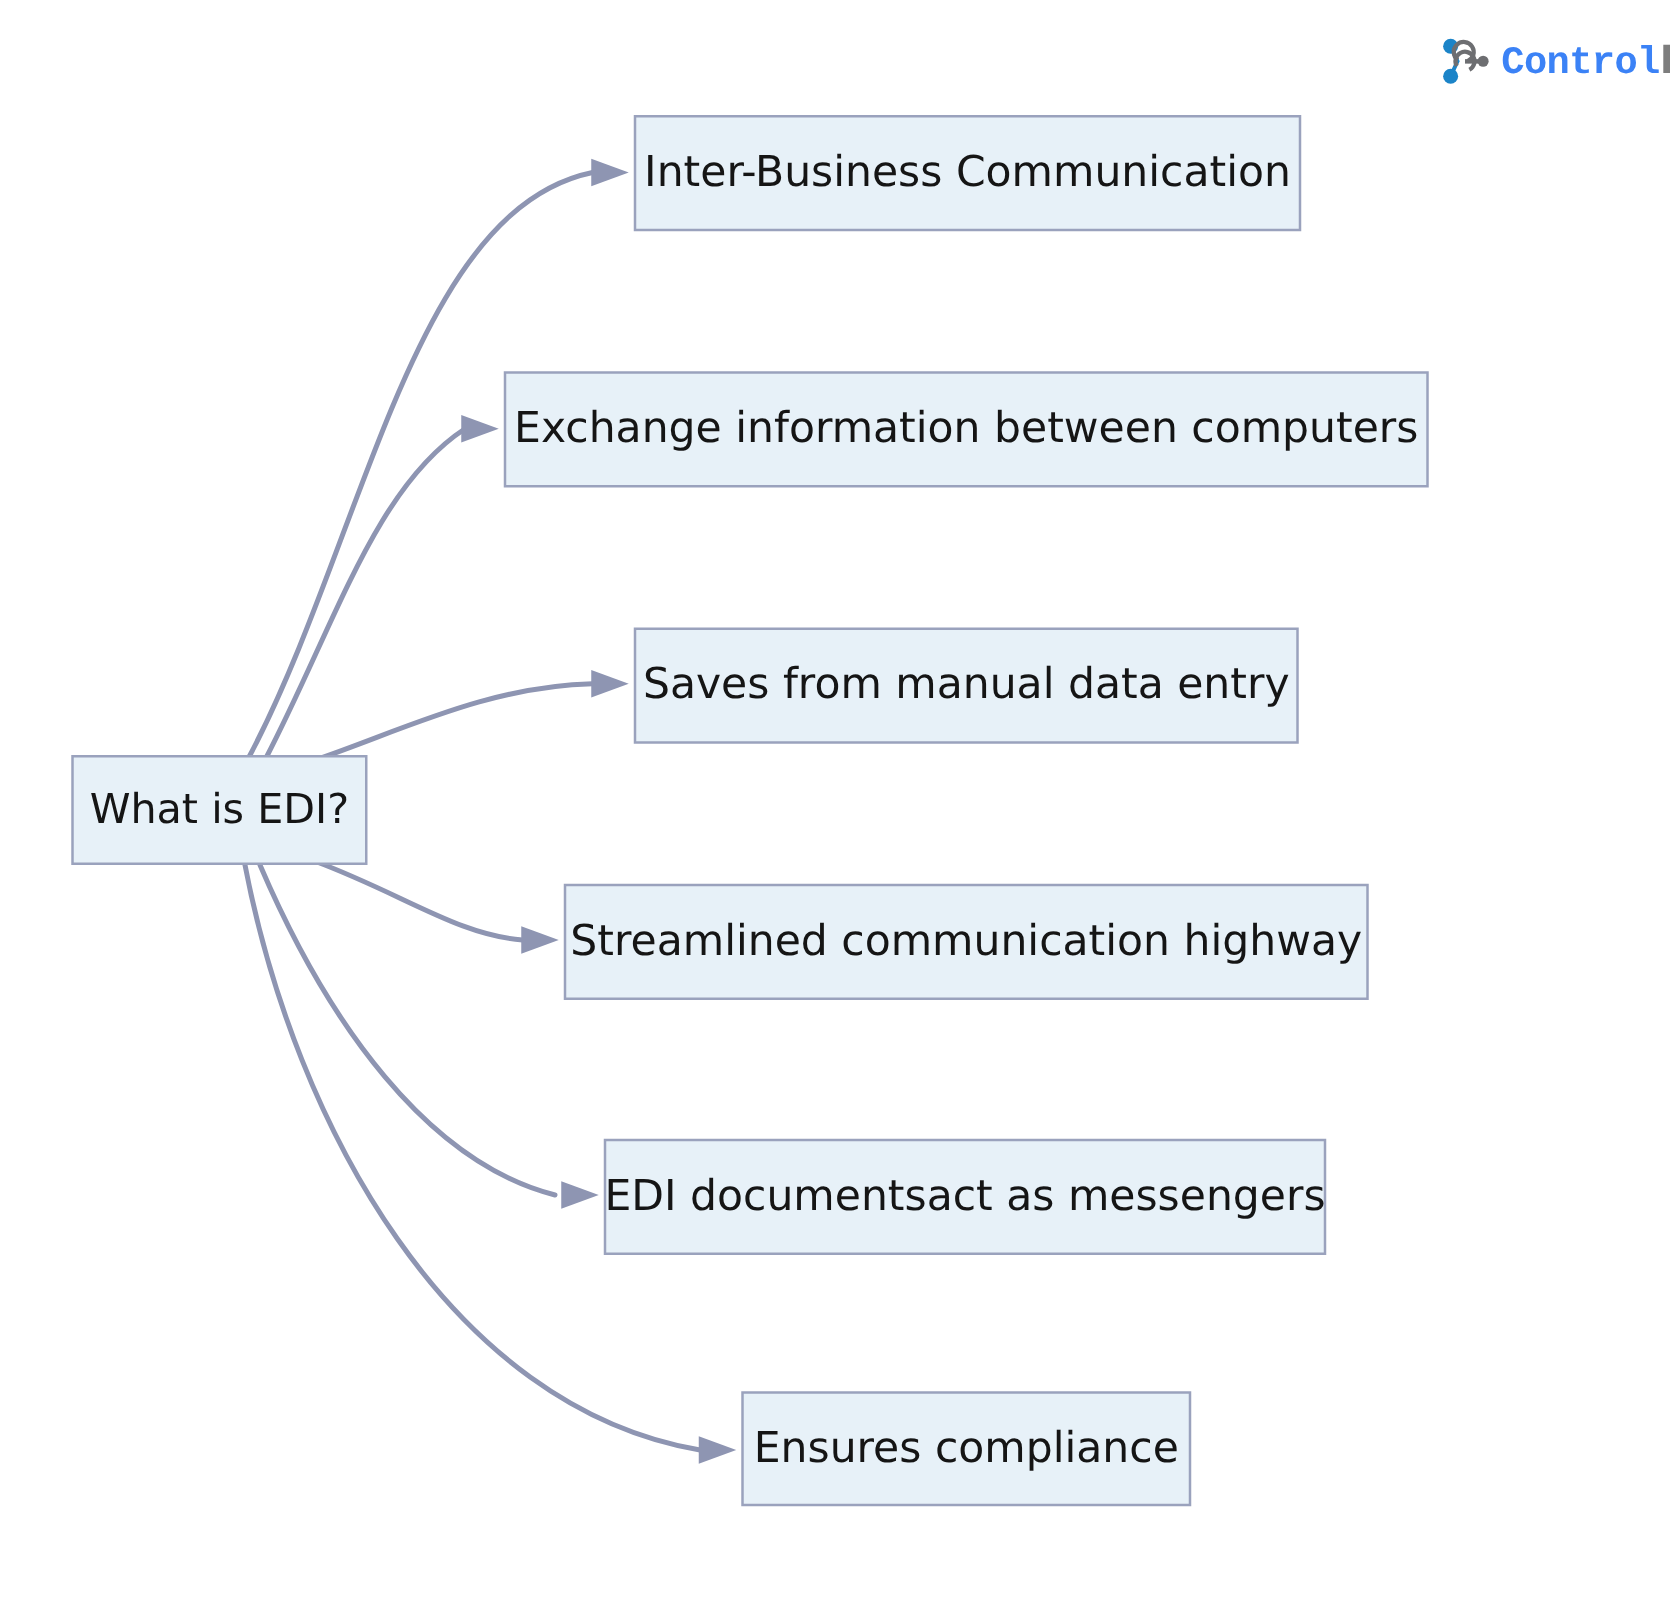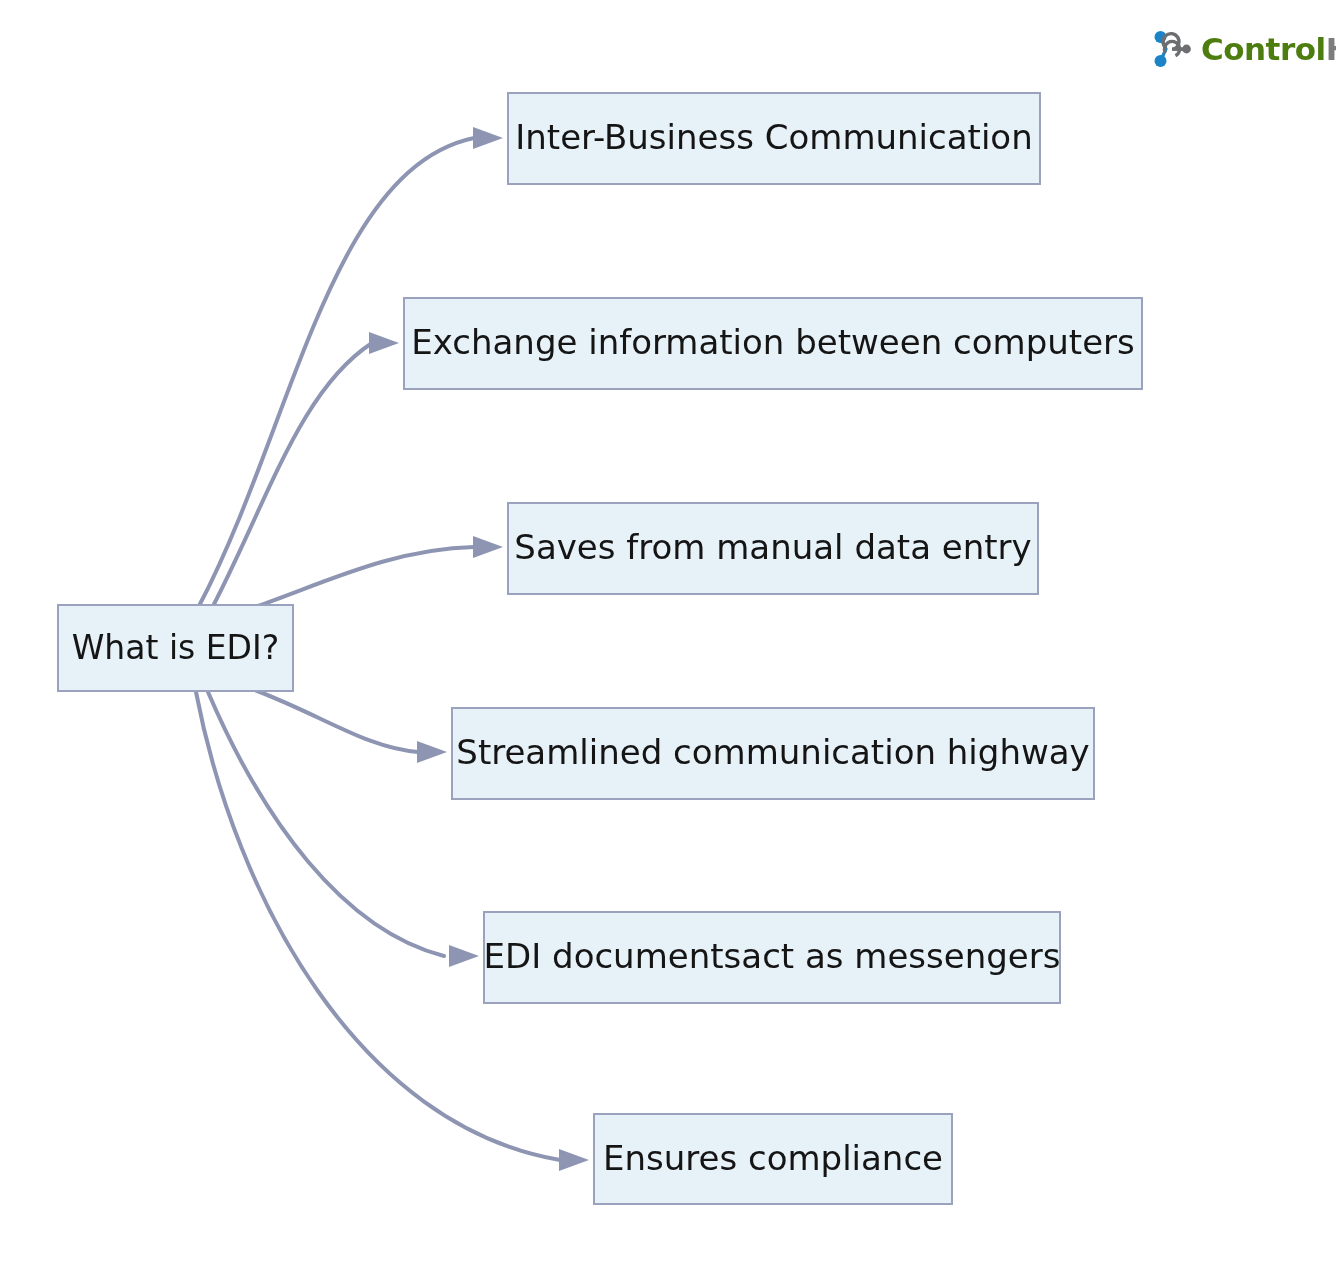--- a/index.html
+++ b/index.html
@@ -78,21 +78,21 @@
     flex: 0 0 42px;
   }
   #brand-logo .logo-word {
     font-family: "DejaVu Sans", "Liberation Sans", sans-serif;
     font-size: 31px;
     font-weight: 700;
     letter-spacing: -0.5px;
     white-space: nowrap;
     line-height: 1;
   }
-  #brand-logo .logo-word .w1 { color: #4d7c0f; }
+  #brand-logo .logo-word .w1 { color: #3b82f6; font-family: Liberation Mono, monospace; }
   #brand-logo .logo-word .w2 { color: #7d7d7d; }
 </style>
 </head>
 <body style="background: rgb(255, 255, 255);">
 
 <div id="diagram-root">
 
   <svg class="canvas" viewBox="0 0 1336 1279" xmlns="http://www.w3.org/2000/svg">
 
     <g>

